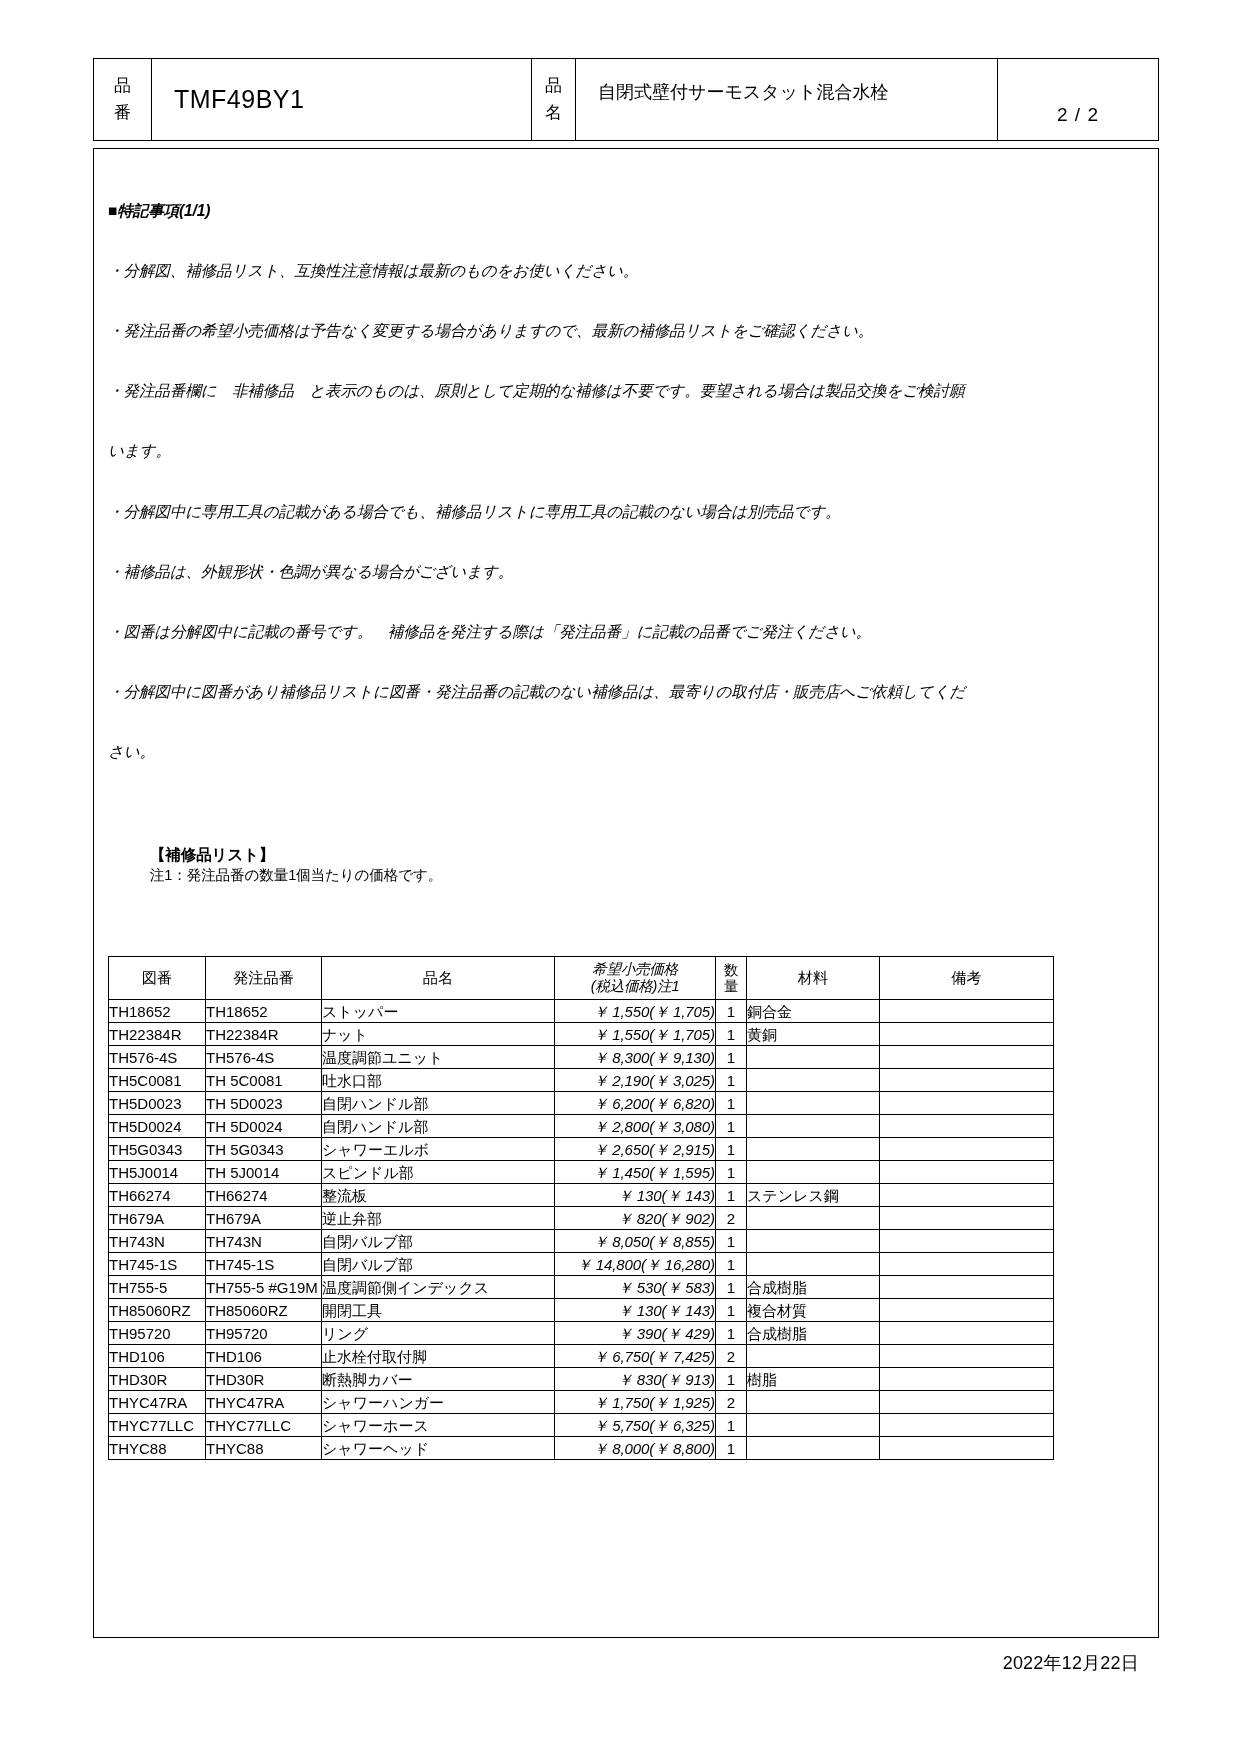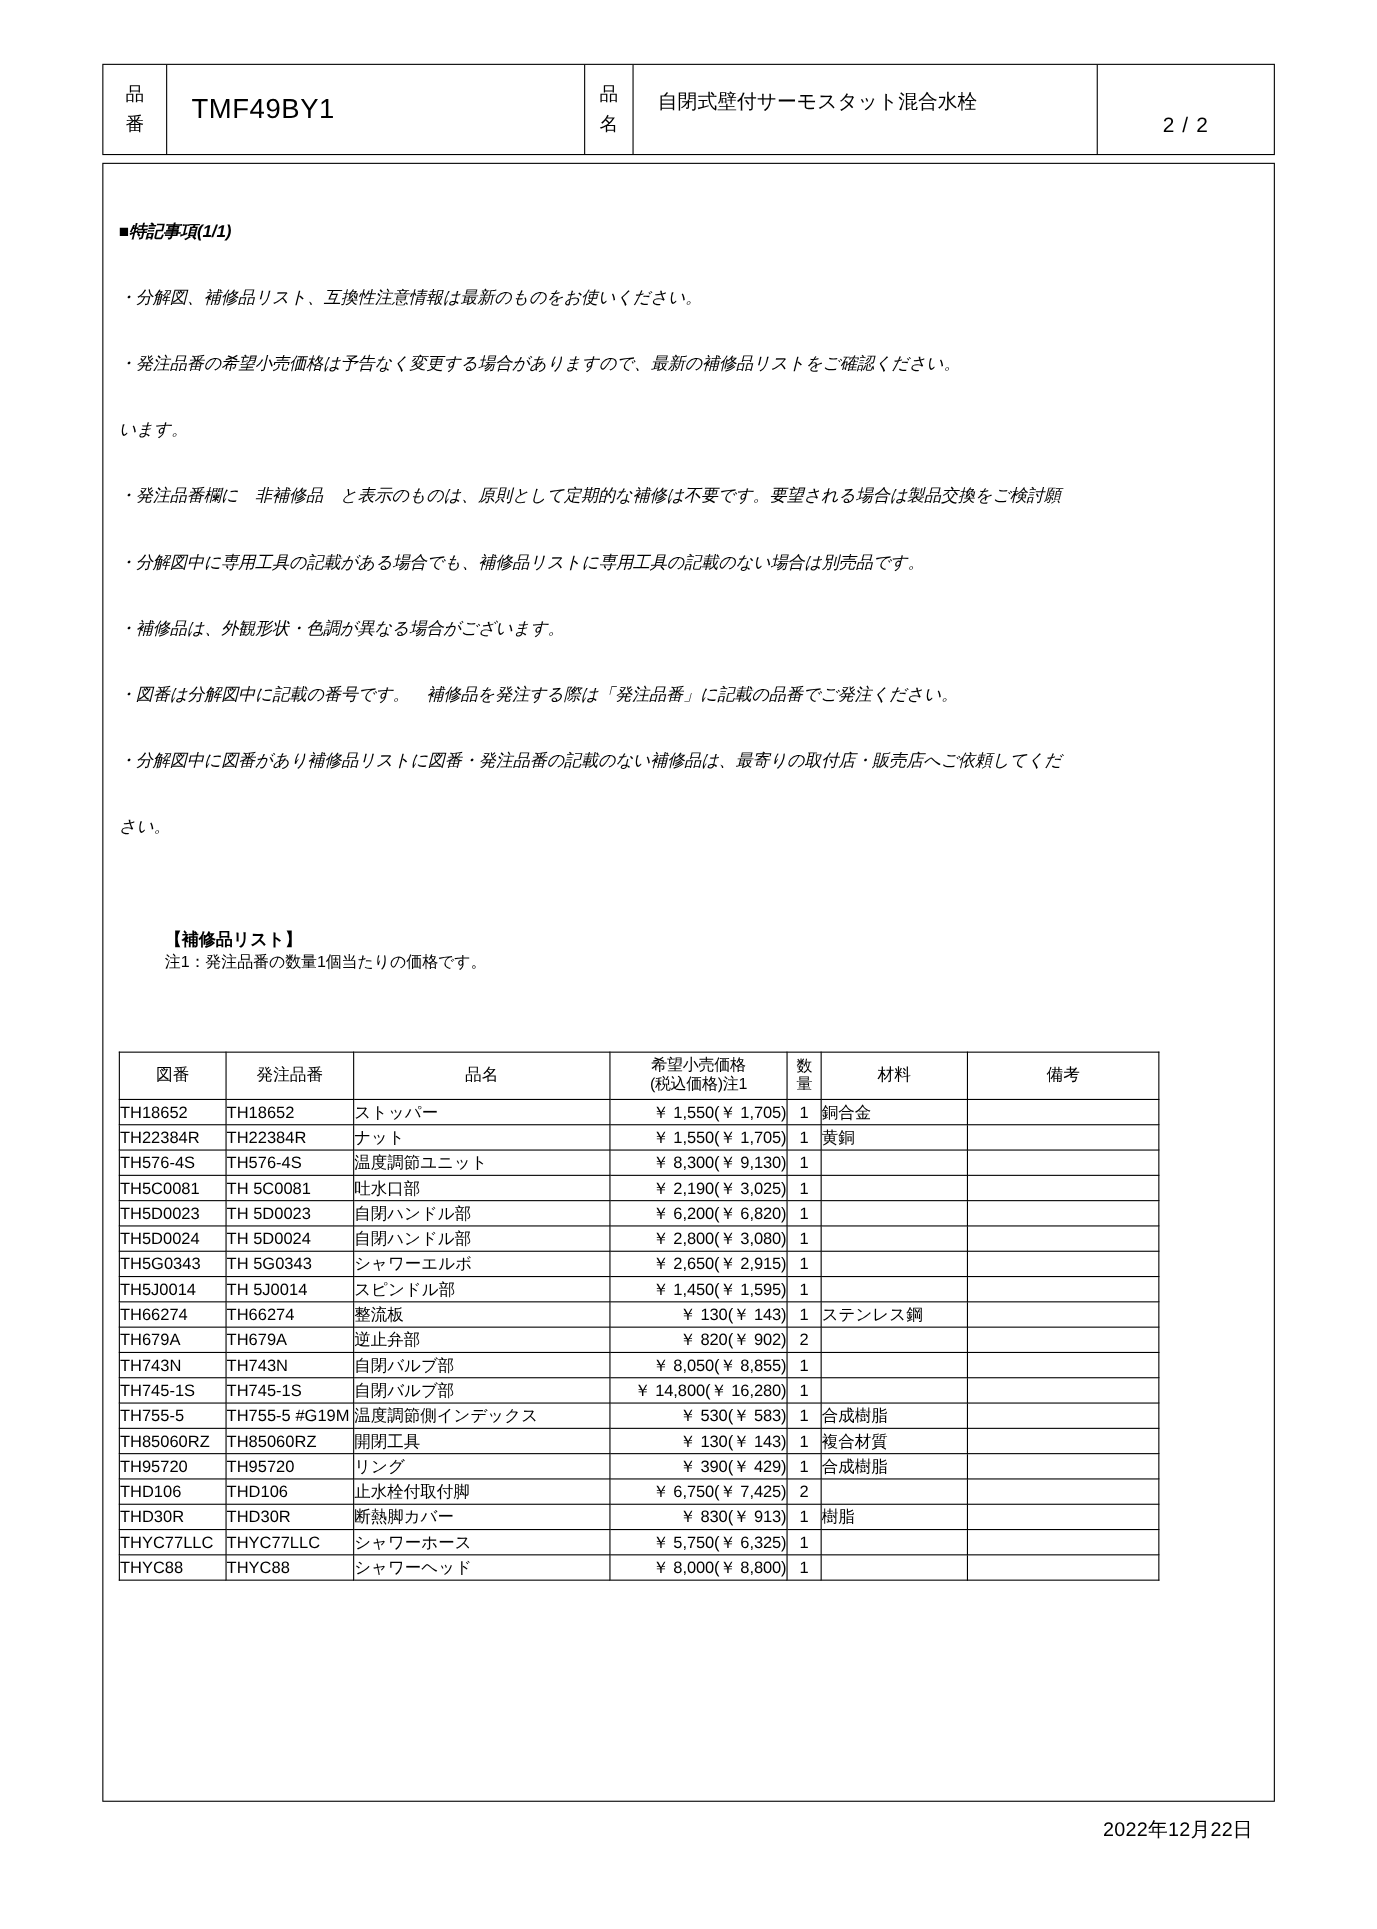--- a/index.html
+++ b/index.html
@@ -148,21 +148,21 @@
   table.parts thead th.th-price { font-size: 14.6px; letter-spacing: -0.3px; }
   table.parts thead th.th-qty {
     font-size: 14.4px;
     line-height: 1.12;
     letter-spacing: -0.5px;
   }
   table.parts thead th.th-qty span { display: block; }
   .c-zuban   { width: 96px;  padding-left: 5px; }
   .c-order   { width: 115px; padding-left: 5px; }
   .c-name    { width: 232px; padding-left: 6px; }
-  .c-price   { width: 160px; text-align: right; padding-right: 5px; letter-spacing: -0.1px; }
+  .c-price   { width: 160px; text-align: right; padding-right: 5px; letter-spacing: -0.1px; font-style: italic; }
   .c-qty     { width: 30px;  text-align: center; }
   .c-mat     { width: 132px; padding-left: 5px; }
   .c-remark  { width: 173px; padding-left: 5px; }
 
   
   .footer-date {
     position: absolute;
     right: 19px;
     bottom: -38px;
     font-size: 18px;
@@ -188,22 +188,22 @@
       <div class="hdr-cell hdr-val-name">自閉式壁付サーモスタット混合水栓</div>
       <div class="hdr-cell hdr-page">2 / 2</div>
     </div>
 
     <div class="body-box">
 
       <div class="notes">
         <span class="n-line n-title">■特記事項(1/1)</span>
         <span class="n-line">・分解図、補修品リスト、互換性注意情報は最新のものをお使いください。</span>
         <span class="n-line">・発注品番の希望小売価格は予告なく変更する場合がありますので、最新の補修品リストをご確認ください。</span>
+        <span class="n-line">・発注品番欄に　非補修品　と表示のものは、原則として定期的な補修は不要です。要望される場合は製品交換をご検討願</span>
         <span class="n-line">います。</span>
-        <span class="n-line">・発注品番欄に　非補修品　と表示のものは、原則として定期的な補修は不要です。要望される場合は製品交換をご検討願</span>
         <span class="n-line">・分解図中に専用工具の記載がある場合でも、補修品リストに専用工具の記載のない場合は別売品です。</span>
         <span class="n-line">・補修品は、外観形状・色調が異なる場合がございます。</span>
         <span class="n-line">・図番は分解図中に記載の番号です。　補修品を発注する際は「発注品番」に記載の品番でご発注ください。</span>
         <span class="n-line">・分解図中に図番があり補修品リストに図番・発注品番の記載のない補修品は、最寄りの取付店・販売店へご依頼してくだ</span>
         <span class="n-line">さい。</span>
 
         <span class="list-title">
           <span class="t-main">【補修品リスト】</span>
           <span class="t-note">注1：発注品番の数量1個当たりの価格です。</span>
         </span>
@@ -375,20 +375,29 @@
             <tr>
               <td class="c-zuban">THD30R</td>
               <td class="c-order">THD30R</td>
               <td class="c-name">断熱脚カバー</td>
               <td class="c-price">￥ 830(￥ 913)</td>
               <td class="c-qty">1</td>
               <td class="c-mat">樹脂</td>
               <td class="c-remark"></td>
             </tr>
             <tr>
+              <td class="c-zuban">THYC47RA</td>
+              <td class="c-order">THYC47RA</td>
+              <td class="c-name">シャワーハンガー</td>
+              <td class="c-price">￥ 1,750(￥ 1,925)</td>
+              <td class="c-qty">2</td>
+              <td class="c-mat"></td>
+              <td class="c-remark"></td>
+            </tr>
+            <tr>
               <td class="c-zuban">THYC77LLC</td>
               <td class="c-order">THYC77LLC</td>
               <td class="c-name">シャワーホース</td>
               <td class="c-price">￥ 5,750(￥ 6,325)</td>
               <td class="c-qty">1</td>
               <td class="c-mat"></td>
               <td class="c-remark"></td>
             </tr>
             <tr>
               <td class="c-zuban">THYC88</td>

